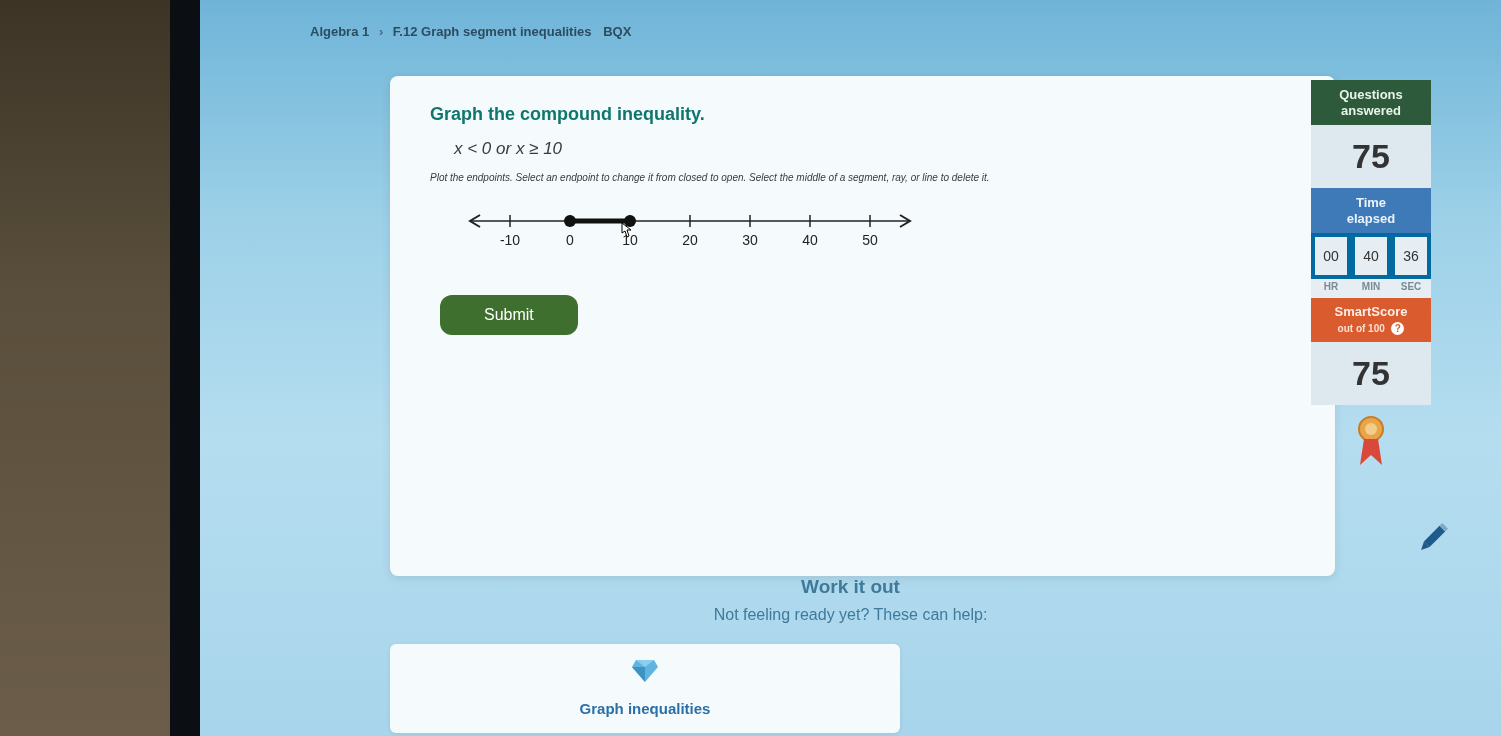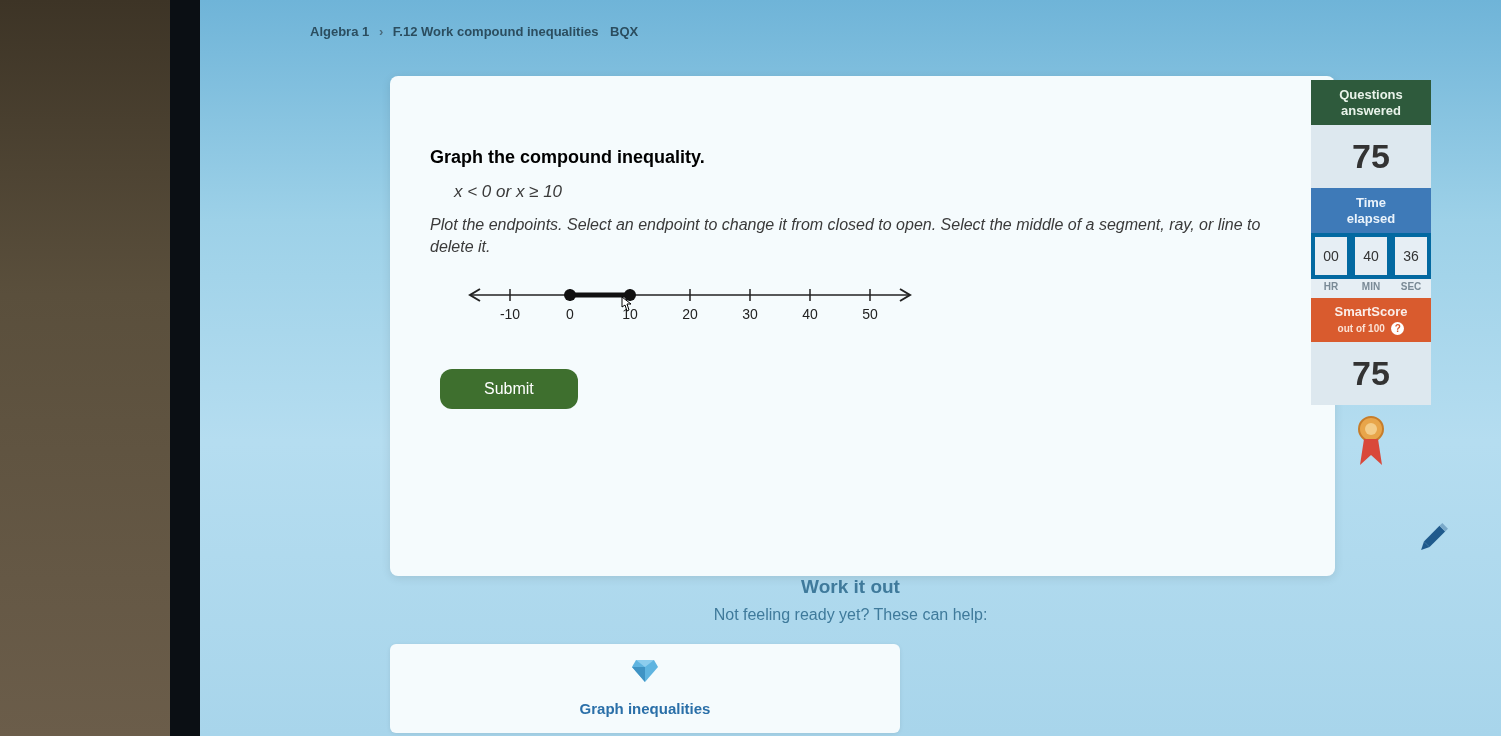--- a/index.html
+++ b/index.html
@@ -43,34 +43,33 @@
       position: absolute;
       left: 190px; top: 76px;
       width: 945px; height: 500px;
       background: #f5fbfd;
       border-radius: 8px;
       box-shadow: 0 2px 10px rgba(0,0,0,0.1);
       padding: 28px 40px;
     }
     .prompt-title {
       font-size: 18px;
-      color: #000000;
+      color: #0f766e;
       font-weight: 700;
       margin-bottom: 14px;
-      margin-top: 43px;
     }
     .inequality {
       font-size: 17px;
       color: #3a3a3a;
       font-style: italic;
       margin-left: 24px;
       margin-bottom: 12px;
     }
     .instructions {
-      font-size: 16px;
+      font-size: 10px;
       color: #3a3a3a;
       font-style: italic;
       line-height: 1.4;
       margin-bottom: 18px;
     }
     .number-line {
       margin-left: 30px;
       margin-top: 12px;
       margin-bottom: 24px;
     }
@@ -232,21 +231,21 @@
 <body>
 
 <div class="room-bg"></div>
 <div class="screen-bezel"></div>
 
 <div class="screen">
 
   <div class="breadcrumb">
     <span>Algebra 1</span>
     <span class="sep">›</span>
-    <span>F.12 Work compound inequalities</span>
+    <span>F.12 Graph segment inequalities</span>
     <span style="margin-left:8px;">BQX</span>
   </div>
 
   <div class="video-link">
     <span>Video</span>
     <span class="play-circle">
         <span class="play-triangle"></span>
       </span>
   </div>
 

